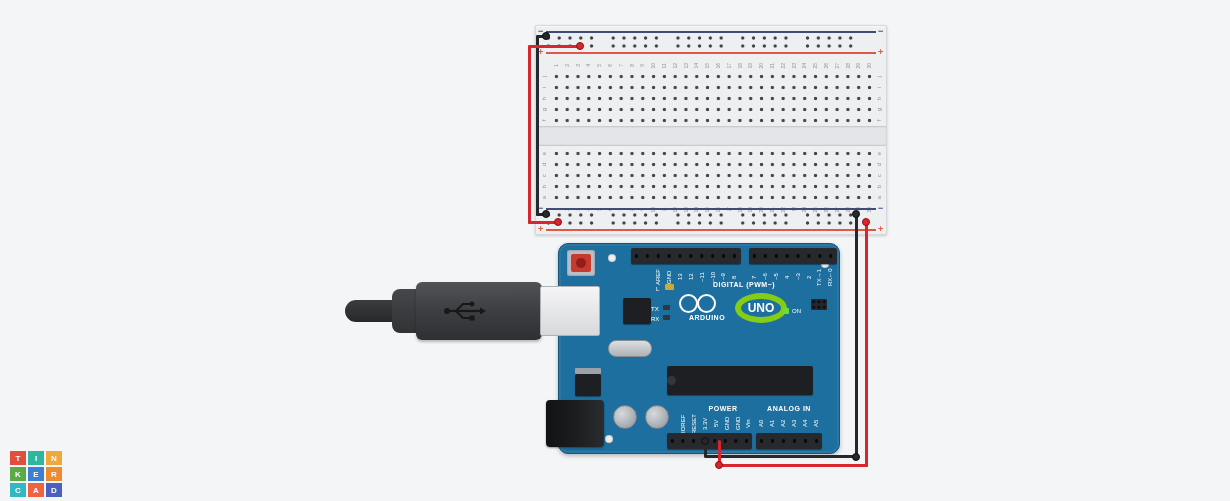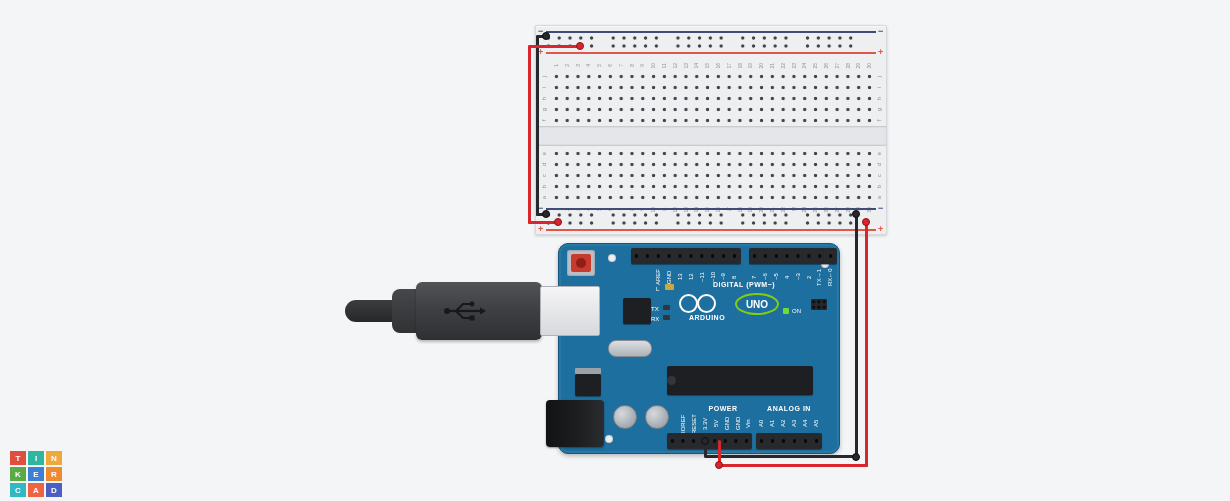--- a/index.html
+++ b/index.html
@@ -42,22 +42,22 @@
   .vpins span{flex:0 0 10.9px;writing-mode:vertical-rl;transform:rotate(180deg);
     font-size:6px;color:#ffffff;text-align:center;line-height:10.9px;}
   .vpins-w11 span{flex-basis:11px;line-height:11px;}
   .boardtext{color:#fff;font-weight:bold;font-size:7px;letter-spacing:.5px;text-align:center;}
   .tinytext{color:#fff;font-size:6px;line-height:6px;}
   #reset-btn{left:8px;top:6px;width:28px;height:26px;background:#b9bfc5;border-radius:2px;
     box-shadow:inset 0 0 2px rgba(0,0,0,.4);}
   #reset-btn .cap{position:absolute;left:4px;top:4px;width:20px;height:18px;background:#c8392e;border-radius:2px;}
   #reset-btn .dot{position:absolute;left:9px;top:8px;width:10px;height:10px;background:#8f1f18;border-radius:50%;}
   .ring{border:2.5px solid #fff;border-radius:50%;width:15px;height:15px;}
-  #uno-oval{width:40px;height:18px;border:2px solid #84cc16;border-radius:50%;display:flex;
-    align-items:center;justify-content:center;color:#fff;font-weight:bold;font-size:10px;}
+  #uno-oval{width:40px;height:18px;border:6px solid #84cc16;border-radius:50%;display:flex;
+    align-items:center;justify-content:center;color:#fff;font-weight:bold;font-size:12px;}
   .chip{background:#1e1f22;border-radius:2px;box-shadow:0 1px 1px rgba(0,0,0,.4);}
   .cap-can{width:22px;height:22px;border-radius:50%;border:1px solid #7a8187;
     background:radial-gradient(circle at 35% 35%, #d7dadd, #aab0b6 60%, #8f959b);}
   #crystal{width:42px;height:15px;border-radius:8px;border:1px solid #878d93;
     background:linear-gradient(#dcdfe2,#aeb3b8);}
   #regulator-tab{width:26px;height:6px;background:#9ba1a7;border-radius:1px;}
   #power-jack{width:58px;height:47px;background:linear-gradient(90deg,#111214,#1c1e20 55%,#2a2c2f);
     border-radius:4px;box-shadow:0 1px 2px rgba(0,0,0,.4);}
   #icsp{width:16px;height:11px;background:#26282b;border-radius:1px;
     background-image:radial-gradient(circle,#0b0b0c 1.3px,transparent 1.6px);background-size:5.3px 5.5px;}

